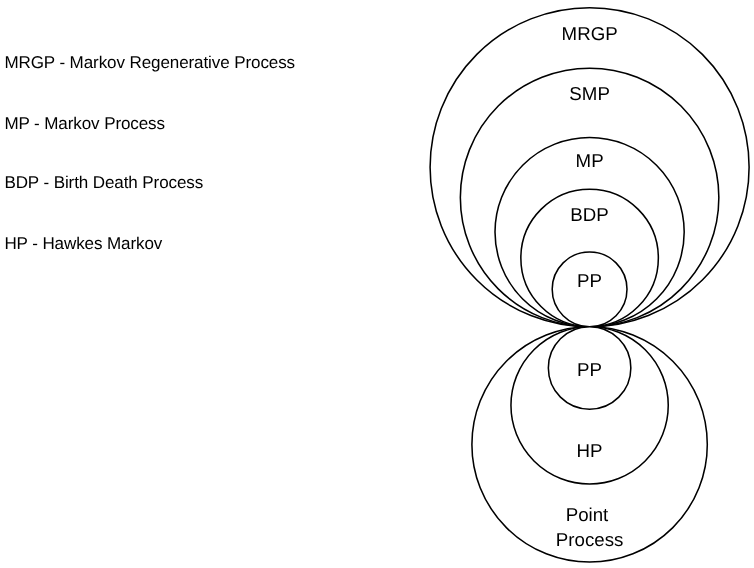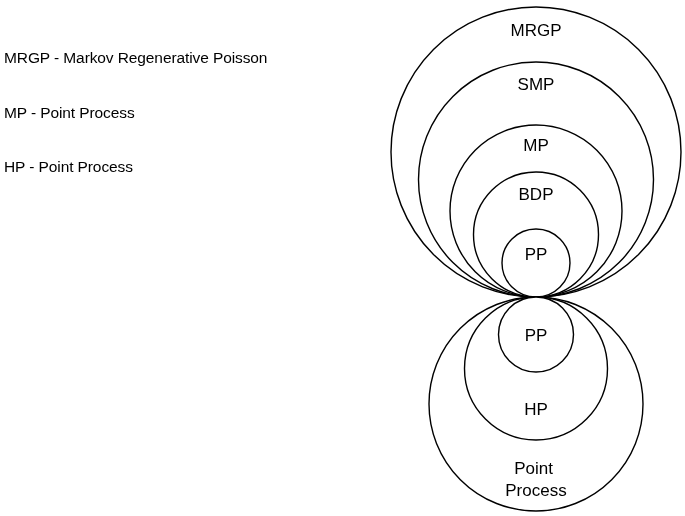--- a/index.html
+++ b/index.html
@@ -59,23 +59,24 @@
     text-anchor: middle;
     dominant-baseline: middle;
   }
 </style>
 </head>
 <body>
 
 <div id="figure">
 
   <div class="legend">
-    <div class="legend-item">MRGP - Markov Regenerative Poisson</div>
-    <div class="legend-item">MP - Point Process</div>
-    <div class="legend-item">HP - Point Process</div>
+    <div class="legend-item">MRGP - Markov Regenerative Process</div>
+    <div class="legend-item">MP - Markov Process</div>
+    <div class="legend-item">BDP - Birth Death Process</div>
+    <div class="legend-item">HP - Hawkes Markov</div>
   </div>
 
   <div class="diagram">
     <svg width="305" height="516" viewBox="380 0 305 516" xmlns="http://www.w3.org/2000/svg">
 
       <g>
         <circle class="circle-shape" cy="152" r="145" cx="536"></circle>
         <circle class="circle-shape" cy="179.5" r="117.5" cx="536"></circle>
         <circle class="circle-shape" cy="211" r="86" cx="536"></circle>
         <circle class="circle-shape" cy="234.5" r="62.5" cx="536"></circle>

